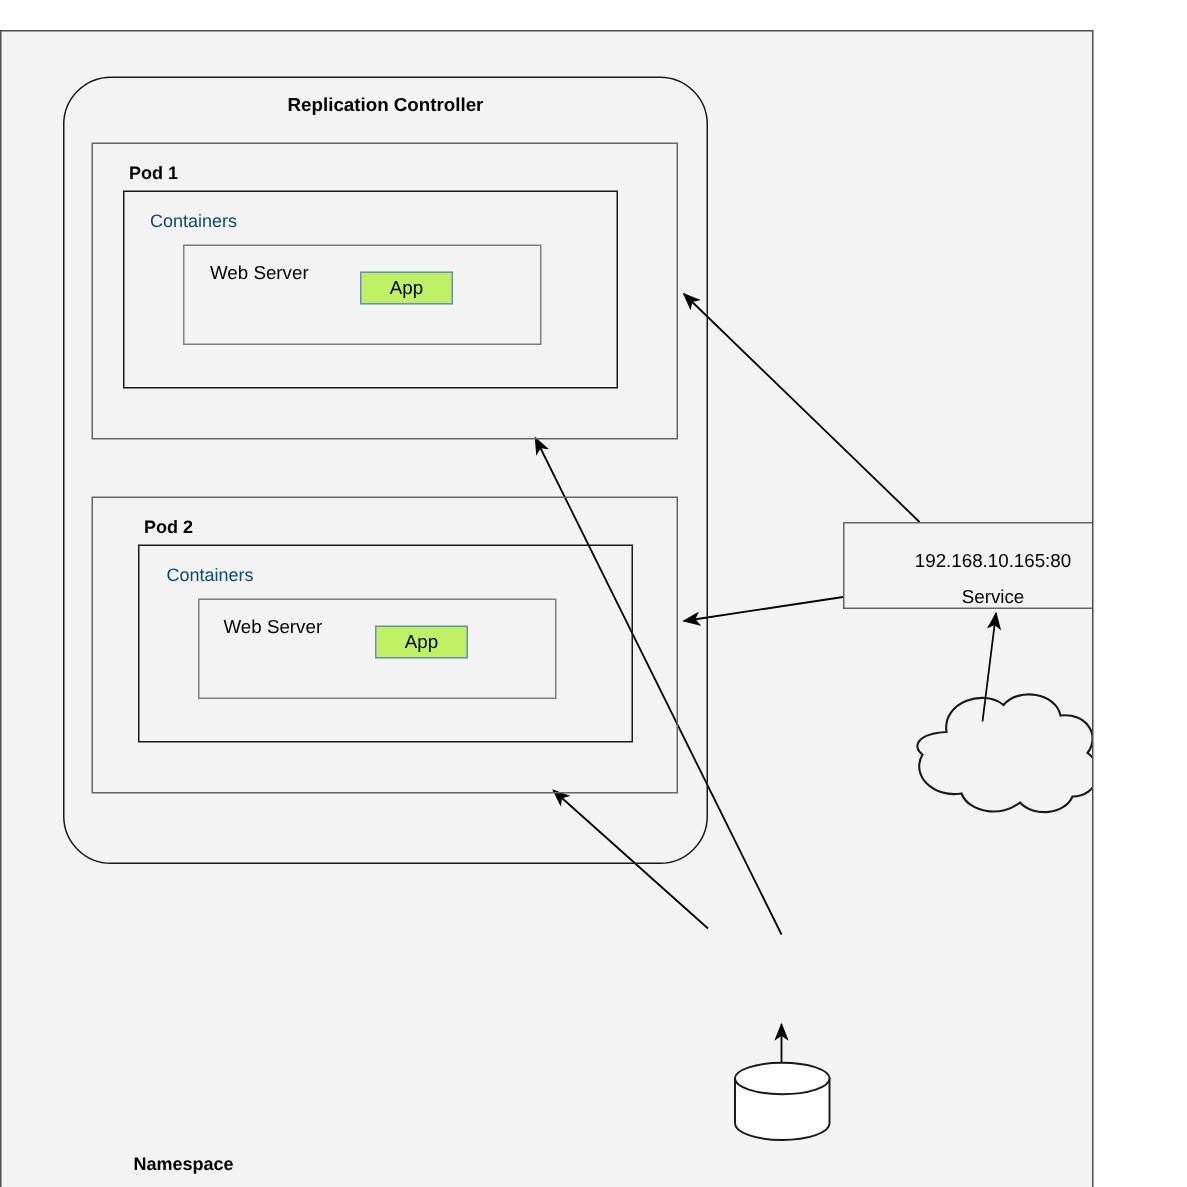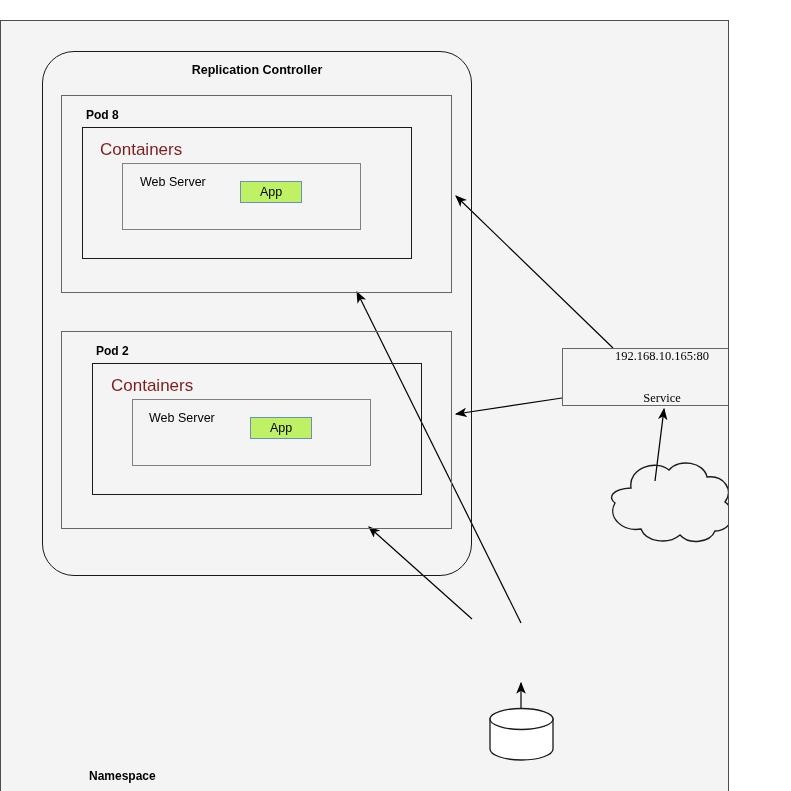--- a/index.html
+++ b/index.html
@@ -64,22 +64,22 @@
   .pod1-title { left: 85px; top: 87px; }
   .pod2-title { left: 95px; top: 323px; }
 
   .containers {
     border: 1.4px solid #1a1a1a;
   }
   .containers1 { left: 81px; top: 106px; width: 330px; height: 132px; }
   .containers2 { left: 91px; top: 342px; width: 330px; height: 132px; }
   .containers-label {
     position: absolute;
-    font-size: 17px;
-    color: #7f1d1d;
+    font-size: 12px;
+    color: #0c4a6e;
   }
   .containers1-label { left: 99px; top: 119px; }
   .containers2-label { left: 110px; top: 355px; }
 
   .webserver {
     border: 1.2px solid #808080;
   }
   .webserver1 { left: 121px; top: 142px; width: 239px; height: 67px; }
   .webserver2 { left: 131px; top: 378px; width: 239px; height: 67px; }
   .webserver-label {
@@ -106,22 +106,21 @@
 
   .service-box {
     left: 561px;
     top: 327px;
     width: 200px;
     height: 58px;
     border: 1.2px solid #666666;
     display: flex;
     flex-direction: column;
     align-items: center;
-    justify-content: space-between;
-    font-family: Liberation Serif, serif;
+    justify-content: flex-end;
   }
   .service-ip {
     font-size: 12.5px;
     color: #000;
     line-height: 1.15;
   }
   .service-name {
     font-size: 12.5px;
     color: #000;
     margin-top: 9px;
@@ -189,21 +188,21 @@
       <path d="M 489 698 L 489 728 C 489 734, 503 739, 520.5 739
                C 538 739, 552 734, 552 728 L 552 698 Z" fill="#ffffff" stroke="#1a1a1a" stroke-width="1.3"></path>
       <ellipse cx="520.5" cy="698" rx="31.5" ry="10.5" fill="#ffffff" stroke="#1a1a1a" stroke-width="1.3"></ellipse>
     </g>
   </svg>
 
   <div class="box rc"></div>
   <div class="rc-title">Replication Controller</div>
 
   <div class="box pod pod1"></div>
-  <div class="pod-title pod1-title">Pod 8</div>
+  <div class="pod-title pod1-title">Pod 1</div>
   <div class="box containers containers1"></div>
   <div class="containers-label containers1-label">Containers</div>
   <div class="box webserver webserver1"></div>
   <div class="webserver-label webserver1-label">Web Server</div>
   <div class="app-box app1">App</div>
 
   <div class="box pod pod2"></div>
   <div class="pod-title pod2-title">Pod 2</div>
   <div class="box containers containers2"></div>
   <div class="containers-label containers2-label">Containers</div>

